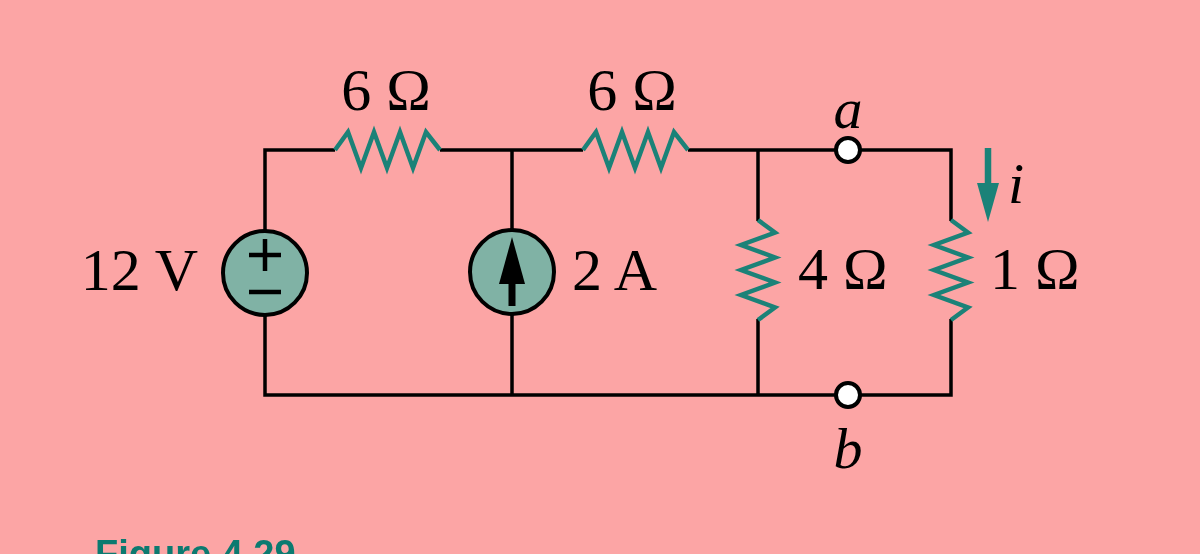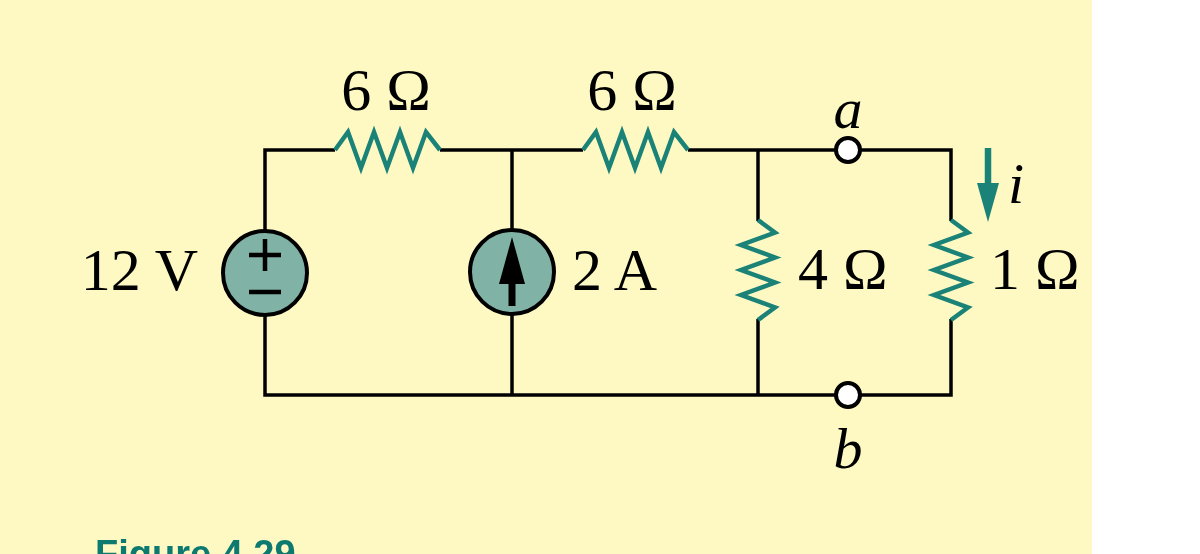--- a/index.html
+++ b/index.html
@@ -1,20 +1,20 @@
 <!DOCTYPE html>
 <html><head>
 <meta charset="utf-8">
 <style>
   html, body { margin: 0; padding: 0; background: #ffffff; }
   .canvas {
     position: relative;
-    width: 1092px;
+    width: 1200px;
     height: 554px;
-    background: #fef9c3;
+    background: #fca5a5;
     overflow: hidden;
     font-family: "Liberation Serif", serif;
   }
   svg { display: block; }
   .wire  { stroke: #000000; stroke-width: 3.5; fill: none; stroke-linejoin: miter; }
   .zig   { stroke: #1b8278; stroke-width: 4.5; fill: none; stroke-linejoin: miter; }
   .src   { fill: #80b2a5; stroke: #000000; stroke-width: 4; }
   .term  { fill: #ffffff; stroke: #000000; stroke-width: 4; }
   .sym   { stroke: #000000; stroke-width: 4.5; fill: none; }
   .blackhead { fill: #000000; stroke: none; }

